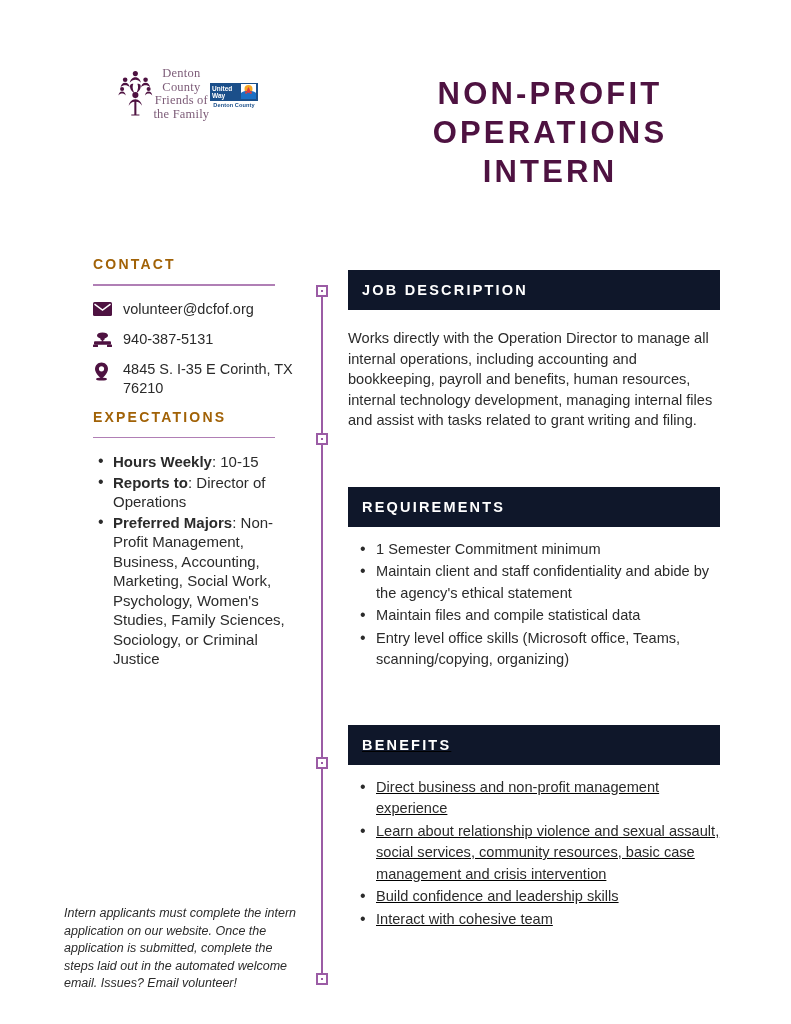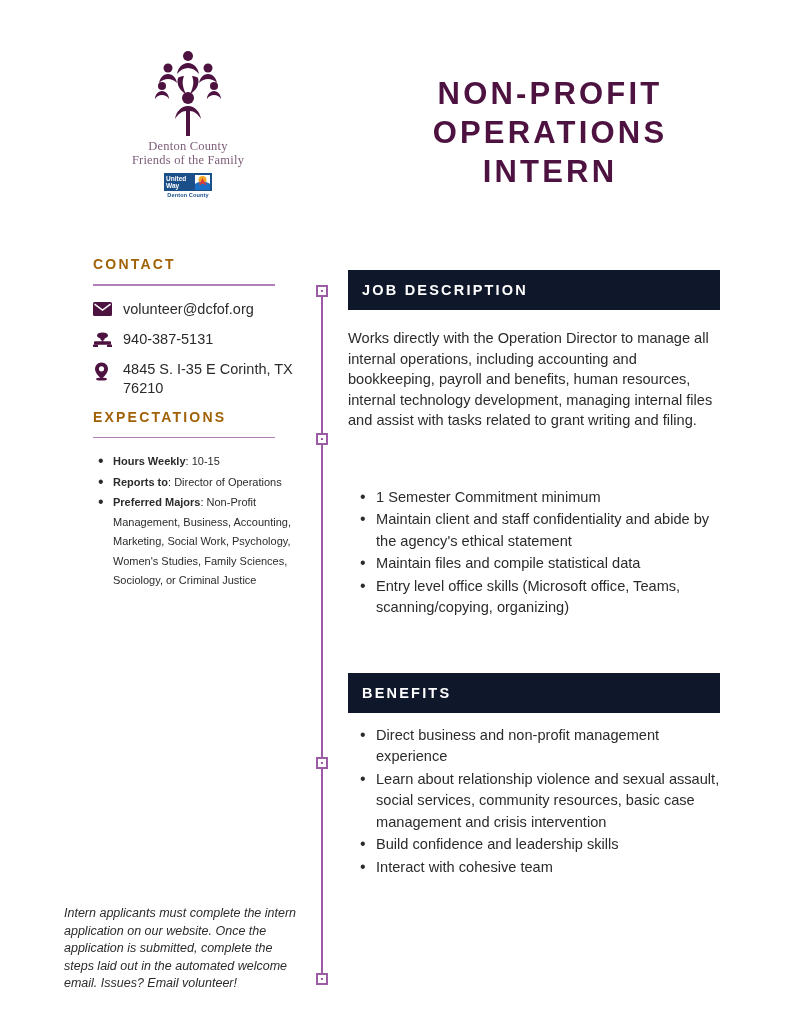--- a/index.html
+++ b/index.html
@@ -9,21 +9,21 @@
     font-family:"Liberation Sans", sans-serif;
     overflow:hidden;
   }
   .page { position:relative; width:791px; height:1024px; background:#fff; }
 
   
   .header { position:absolute; left:0; top:0; width:791px; height:225px; }
 
   .logo-block {
     position:absolute; left:118px; top:48px; width:140px;
-    display:flex; flex-direction:column; align-items:center;
+    display:flex; flex-direction:row; align-items:center;
   }
   .tree-logo { width:68px; height:88px; display:block; }
   .org-name {
     font-family:"Liberation Serif", serif;
     font-size:12.5px; line-height:13.5px;
     color:#7d5c78; text-align:center; margin-top:4px;
     letter-spacing:0.2px;
   }
   .uw-logo {
     margin-top:6px; width:48px; display:flex;
@@ -75,21 +75,21 @@
 
   .contact-row { display:flex; align-items:flex-start; margin-bottom:11px; }
   .c-icon { width:30px; flex:none; padding-top:2px; }
   .c-icon svg { display:block; }
   .c-text { font-size:14.5px; line-height:19px; color:#2b2b2b; }
 
   .exp-block { }
   .exp-list { list-style:none; margin-top:2px; }
   .exp-list li {
     position:relative; padding-left:20px; margin-bottom:1px;
-    font-size:11px; line-height:19.5px; color:#2b2b2b;
+    font-size:15px; line-height:19.5px; color:#2b2b2b;
   }
   .exp-list li::before {
     content:"\2022"; position:absolute; left:5px; top:-1px;
     font-size:16px; color:#2b2b2b;
   }
   .exp-list b { font-weight:bold; }
 
   .footnote {
     position:absolute; left:64px; top:905px; width:240px;
     font-size:12.5px; line-height:17.5px; font-style:italic;
@@ -115,21 +115,21 @@
   .req-list li, .ben-list li {
     position:relative; padding-left:28px; margin-bottom:1px;
     font-size:14.6px; line-height:21.5px; color:#2b2b2b;
   }
   .req-list li::before, .ben-list li::before {
     content:"\2022"; position:absolute; left:12px; top:-1px;
     font-size:16px; color:#2b2b2b;
   }
 
   .sec-req { margin-top:56px; }
-  .sec-ben { margin-top:54px; }
+  .sec-ben { margin-top:54px;text-decoration:underline; }
 </style>
 </head>
 <body>
 
 <div class="page">
 
   <div class="header">
 
     <div class="logo-block">
       <svg class="tree-logo" viewBox="0 0 68 88">
@@ -259,20 +259,23 @@
   <div class="right-col">
 
     <div>
       <div class="bar">
         <span>JOB DESCRIPTION</span>
       </div>
       <div class="body-text">Works directly with the Operation Director to manage all internal operations, including accounting and bookkeeping, payroll and benefits, human resources, internal technology development, managing internal files and assist with tasks related to grant writing and filing.</div>
     </div>
 
     <div class="sec-req">
+      <div class="bar">
+        <span>REQUIREMENTS</span>
+      </div>
       <ul class="req-list">
         <li>1 Semester Commitment minimum</li>
         <li>Maintain client and staff confidentiality and abide by the agency's ethical statement</li>
         <li>Maintain files and compile statistical data</li>
         <li>Entry level office skills (Microsoft office, Teams, scanning/copying, organizing)</li>
       </ul>
     </div>
 
     <div class="sec-ben">
       <div class="bar">

